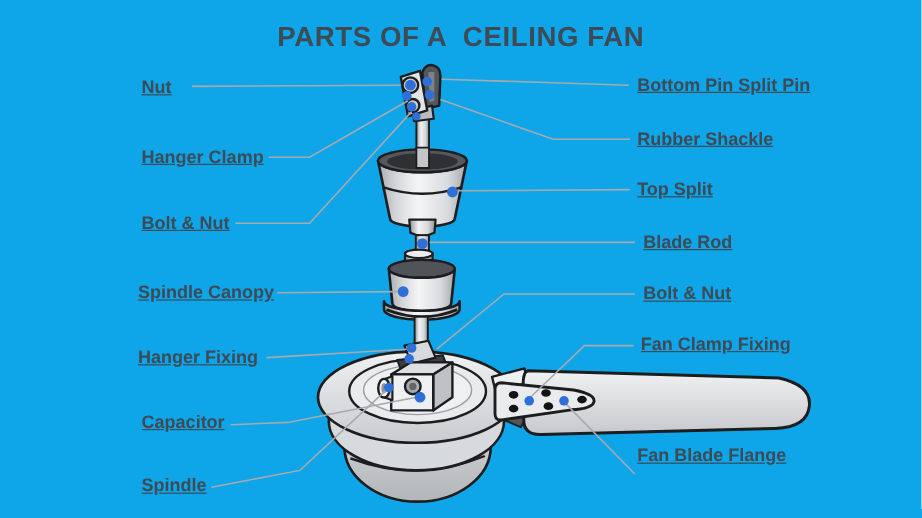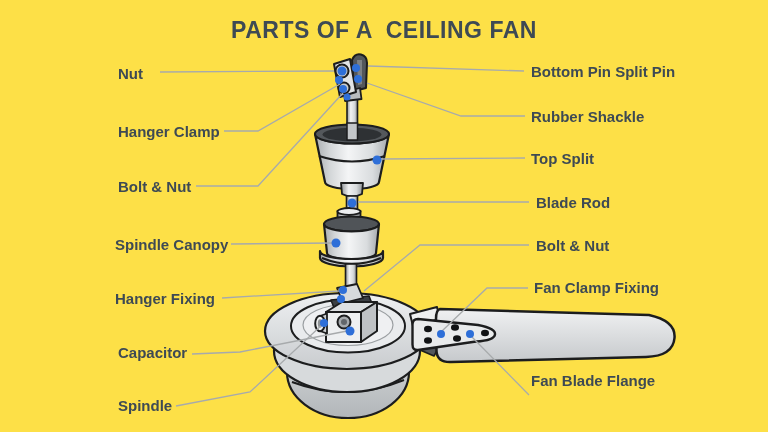--- a/index.html
+++ b/index.html
@@ -1,28 +1,28 @@
 <!DOCTYPE html>
 <html><head>
 <meta charset="utf-8">
 <style>
   html,body { margin:0; padding:0; background:#ffffff; }
   .stage {
     position:relative; width:768px; height:432px; overflow:hidden;
-    background:#fde047; font-family:"Liberation Sans", sans-serif;
+    background:#0ea5e9; font-family:"Liberation Sans", sans-serif;
   }
   .title {
     position:absolute; top:17px; left:0; right:0;
     text-align:center; font-size:23px; font-weight:700;
     letter-spacing:0.5px; color:#3e4a54; white-space:pre;
   }
   .artwork { position:absolute; left:0; top:0; width:768px; height:432px; }
   .label {
     position:absolute; transform:translateY(-50%);
-    font-size:15px; font-weight:700; color:#3e4a54; white-space:nowrap;
+    font-size:15px; font-weight:700; color:#3e4a54; white-space:nowrap;text-decoration:underline;
   }
 </style>
 </head>
 <body>
 
 <div class="stage">
 
   <div class="title">PARTS OF A  CEILING FAN</div>
 
   <svg class="artwork" viewBox="0 0 768 432" xmlns="http://www.w3.org/2000/svg">

